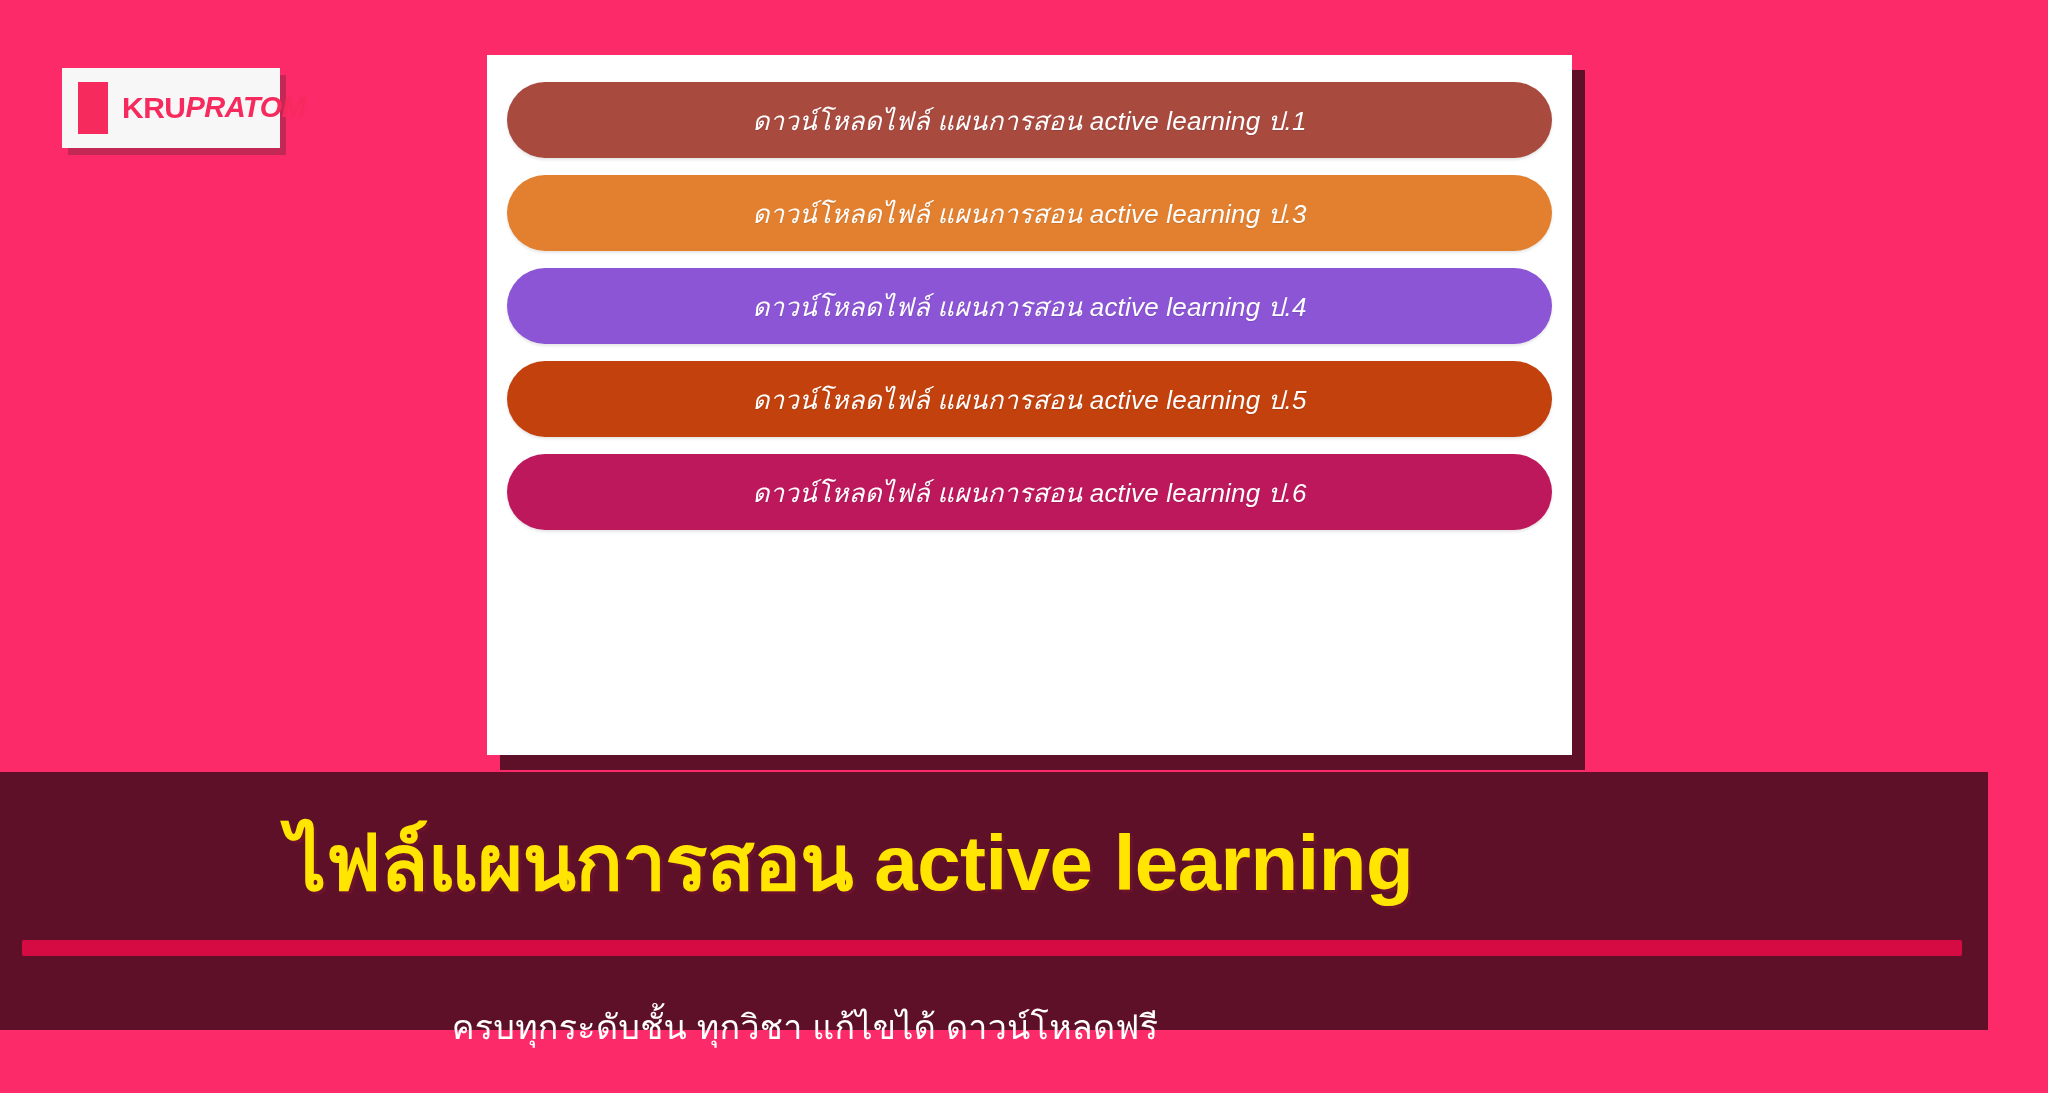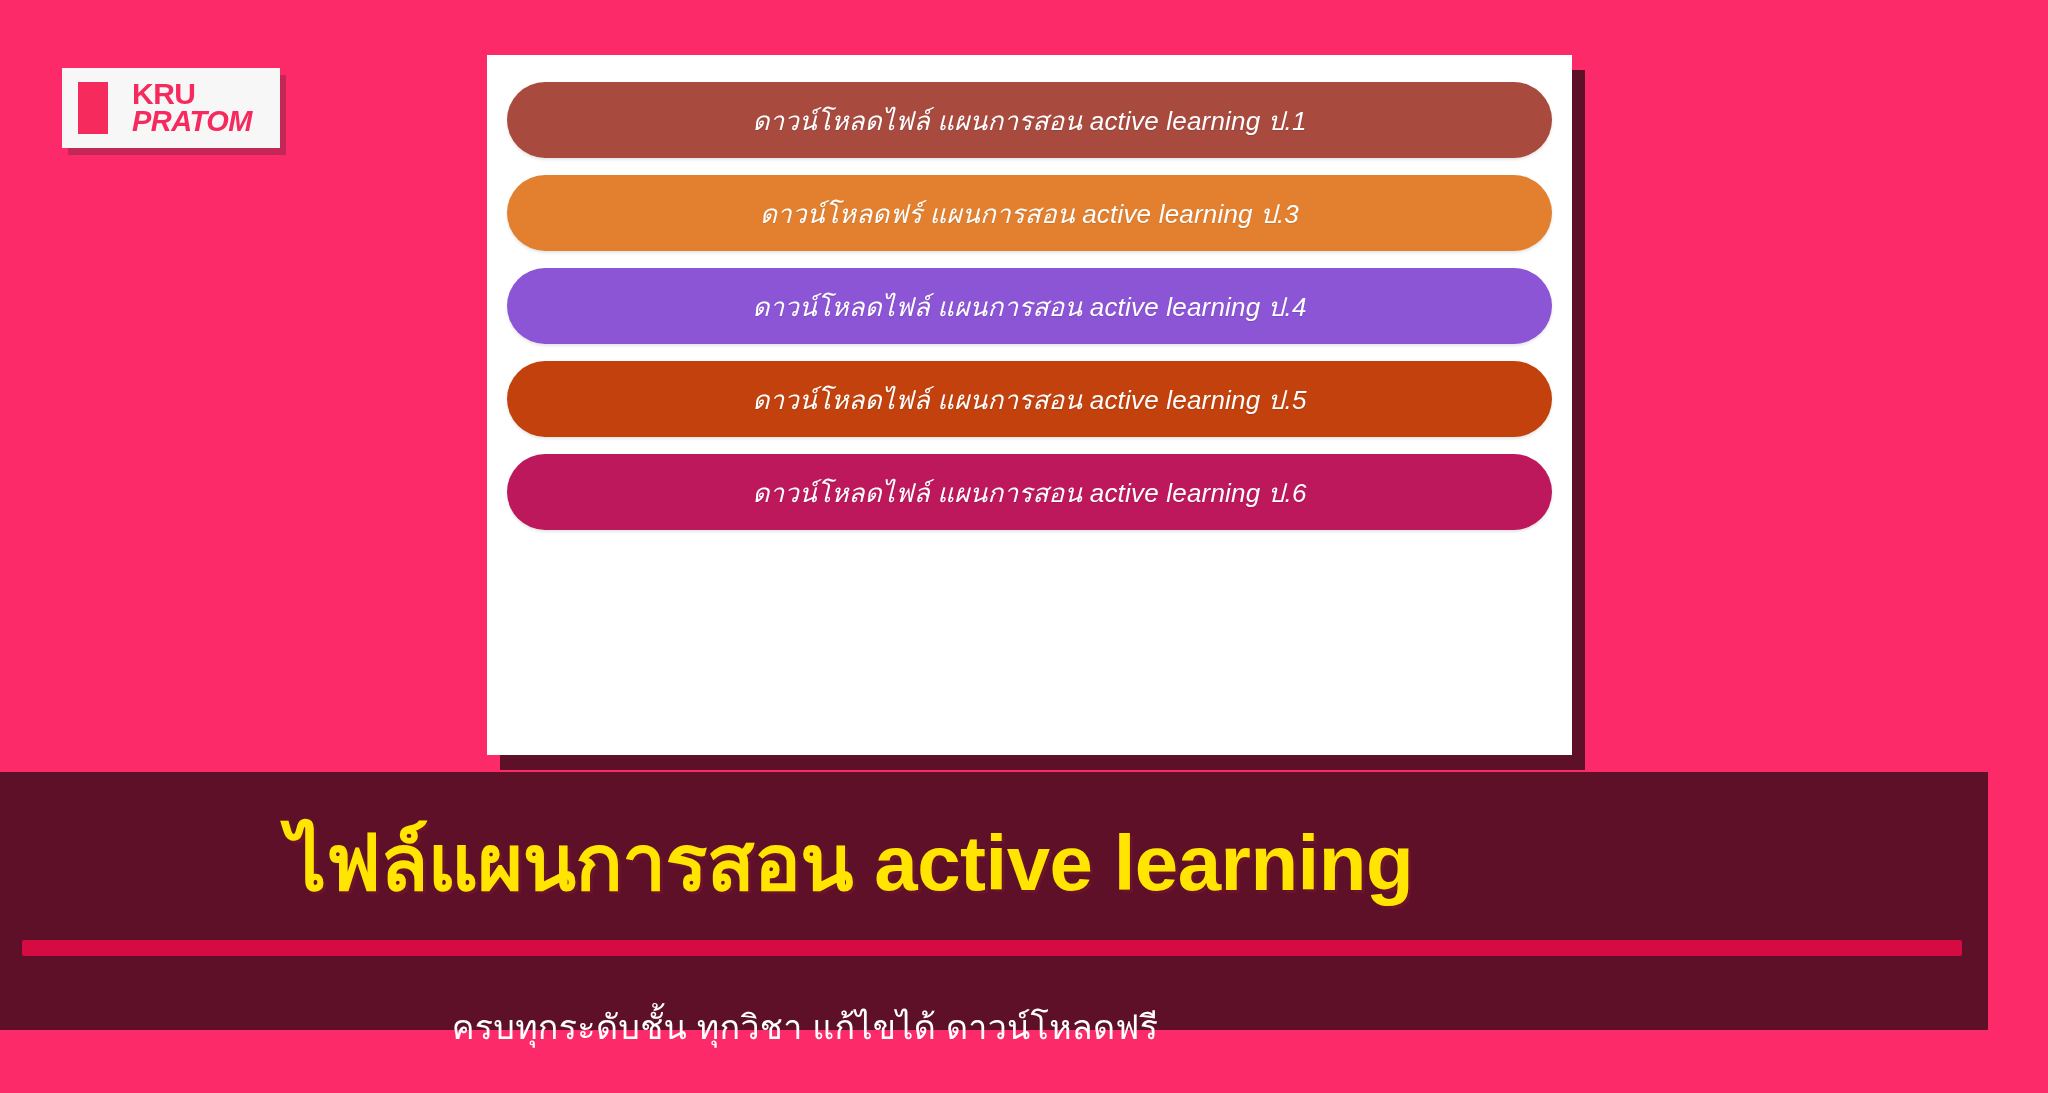--- a/index.html
+++ b/index.html
@@ -29,23 +29,22 @@
     padding-left: 16px;
     box-sizing: border-box;
   }
   .logo-bar {
     width: 30px;
     height: 52px;
     background: #F72A5E;
     flex: 0 0 auto;
   }
   .logo-words {
-    margin-left: 24px;
+    margin-left: 14px;
     display: flex;
-    flex-direction: column;
     justify-content: flex-end;
     line-height: 0.95;
   }
   .logo-words span {
     color: #F72A5E;
     font-weight: 900;
     font-size: 30px;
     letter-spacing: -0.5px;
   }
   .logo-words .l2 { font-size: 29px; font-style: italic; }
@@ -158,21 +157,21 @@
   </div>
 </div>
 
 <div class="card-shadow" style="background: rgb(94, 16, 41);"></div>
 <div class="card" style="background: rgb(255, 255, 255);">
   <div class="pill-list">
     <div class="pill" style="background: rgb(169, 74, 63);">
       <span class="pill-label">ดาวน์โหลดไฟล์ แผนการสอน active learning ป.1</span>
     </div>
     <div class="pill" style="background: rgb(226, 128, 47);">
-      <span class="pill-label">ดาวน์โหลดฟร์ แผนการสอน active learning ป.3</span>
+      <span class="pill-label">ดาวน์โหลดไฟล์ แผนการสอน active learning ป.3</span>
     </div>
     <div class="pill" style="background: rgb(139, 85, 214);">
       <span class="pill-label">ดาวน์โหลดไฟล์ แผนการสอน active learning ป.4</span>
     </div>
     <div class="pill" style="background: #c2410c;">
       <span class="pill-label">ดาวน์โหลดไฟล์ แผนการสอน active learning ป.5</span>
     </div>
     <div class="pill" style="background: #be185d;">
       <span class="pill-label">ดาวน์โหลดไฟล์ แผนการสอน active learning ป.6</span>
     </div>

